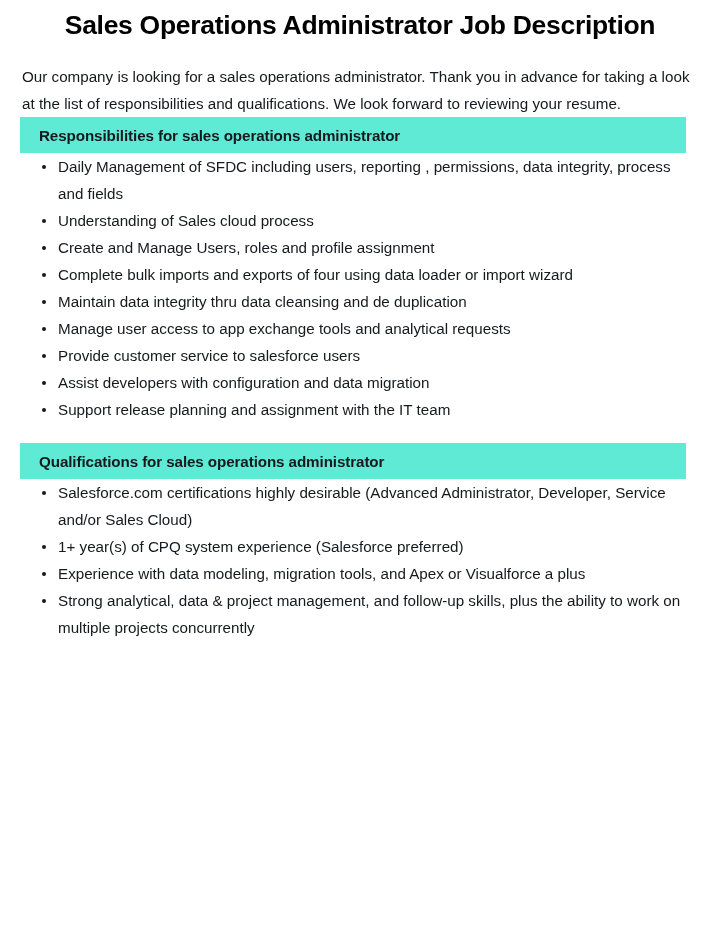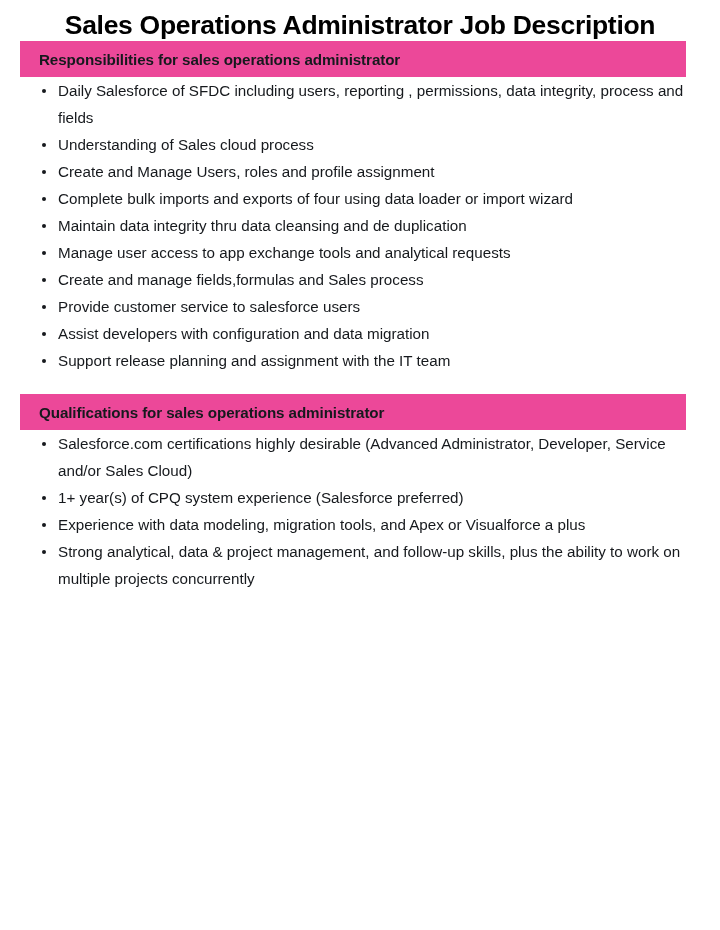--- a/index.html
+++ b/index.html
@@ -45,21 +45,21 @@
     color: #16191d;
     text-align: left;
   }
 
   
   .section {
     margin: 0;
   }
   .section-header {
     margin: 0 34px 0 20px;
-    background: #ec4899;
+    background: #5eead4;
     height: 36px;
     display: flex;
     align-items: center;
     padding: 0 0 0 19px;
     box-sizing: border-box;
   }
   .section-header-text {
     font-size: 15.2px;
     font-weight: 700;
     color: #16191d;
@@ -97,33 +97,33 @@
   .list-qualifications  { padding-top: 21px; }
   .gap-before-qualifications { height: 20px; }
 </style>
 </head>
 <body>
 
 <div class="page">
 
   <h1 class="doc-title">Sales Operations Administrator Job Description</h1>
 
+  <p class="intro">Our company is looking for a sales operations administrator. Thank you in advance for taking a look at the list of responsibilities and qualifications. We look forward to reviewing your resume.</p>
 
   <section class="section">
     <div class="section-header">
       <span class="section-header-text">Responsibilities for sales operations administrator</span>
     </div>
     <ul class="bullets list-responsibilities">
-      <li>Daily Salesforce of SFDC including users, reporting , permissions, data integrity, process and fields</li>
+      <li>Daily Management of SFDC including users, reporting , permissions, data integrity, process and fields</li>
       <li>Understanding of Sales cloud process</li>
       <li>Create and Manage Users, roles and profile assignment</li>
       <li>Complete bulk imports and exports of four using data loader or import wizard</li>
       <li>Maintain data integrity thru data cleansing and de duplication</li>
       <li>Manage user access to app exchange tools and analytical requests</li>
-      <li>Create and manage fields,formulas and Sales process</li>
       <li>Provide customer service to salesforce users</li>
       <li>Assist developers with configuration and data migration</li>
       <li>Support release planning and assignment with the IT team</li>
     </ul>
   </section>
 
   <div class="gap-before-qualifications"></div>
 
   <section class="section">
     <div class="section-header">

